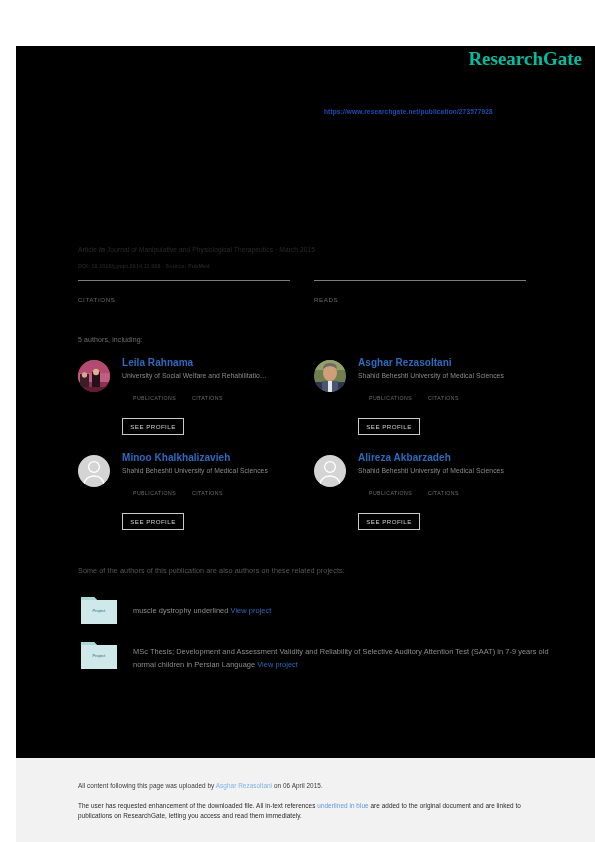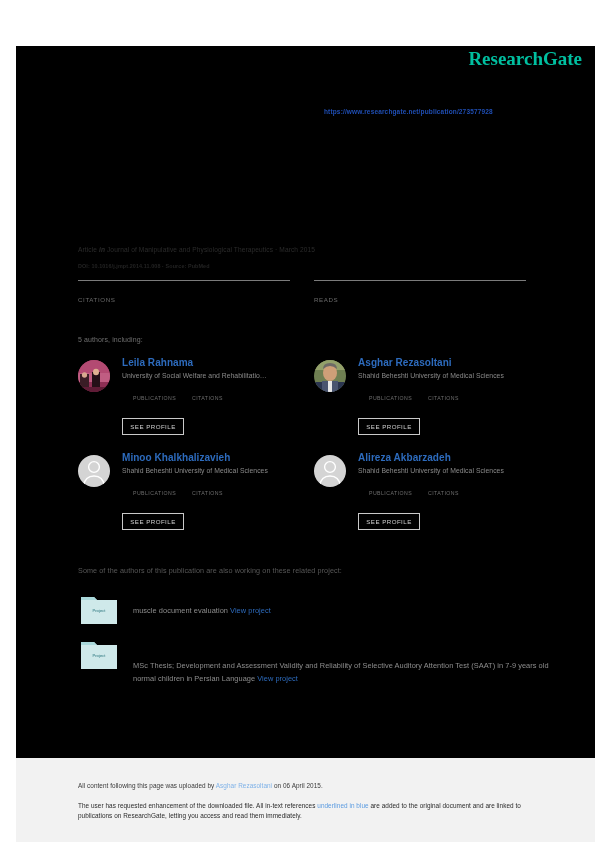--- a/index.html
+++ b/index.html
@@ -236,21 +236,21 @@
   }
   .project-text {
     position: absolute;
     left: 55px; top: 10px;
     width: 420px;
     font-size: 7.4px;
     line-height: 13px;
     color: #8e8e8e;
     letter-spacing: 0.05px;
   }
-  .project.p1 .project-text { top: 20px; }
+  .project.p1 .project-text { top: 6px; }
   .view-project {
     color: #2d6bbd;
     font-weight: normal;
   }
 
   
   .foot-line1 {
     position: absolute;
     left: 62px; top: 782px;
     font-size: 6.4px;
@@ -405,32 +405,32 @@
         </div>
         <div class="as-item cit">
           <div class="as-num">&nbsp;</div>
           <div class="as-lab">CITATIONS</div>
         </div>
       </div>
     </div>
     <div class="see-profile">SEE PROFILE</div>
   </div>
 
-  <div class="projects-head">Some of the authors of this publication are also working on these related project:</div>
+  <div class="projects-head">Some of the authors of this publication are also authors on these related projects:</div>
 
   <div class="project p0">
     <div class="folder">
       <svg width="36" height="30" viewBox="0 0 36 30">
         <path d="M0 3 h13 l3 3 h20 v24 h-36 z" fill="#cfe9ea"></path>
         <path d="M0 3 h13 l3 3 h-16 z" fill="#a9d8da"></path>
       </svg>
     </div>
     <div class="folder-label">Project</div>
     <div class="project-text">
-      <span>muscle document evaluation</span>
+      <span>muscle dystrophy underlined</span>
       <span class="view-project">View project</span>
     </div>
   </div>
 
   <div class="project p1">
     <div class="folder">
       <svg width="36" height="30" viewBox="0 0 36 30">
         <path d="M0 3 h13 l3 3 h20 v24 h-36 z" fill="#cfe9ea"></path>
         <path d="M0 3 h13 l3 3 h-16 z" fill="#a9d8da"></path>
       </svg>

